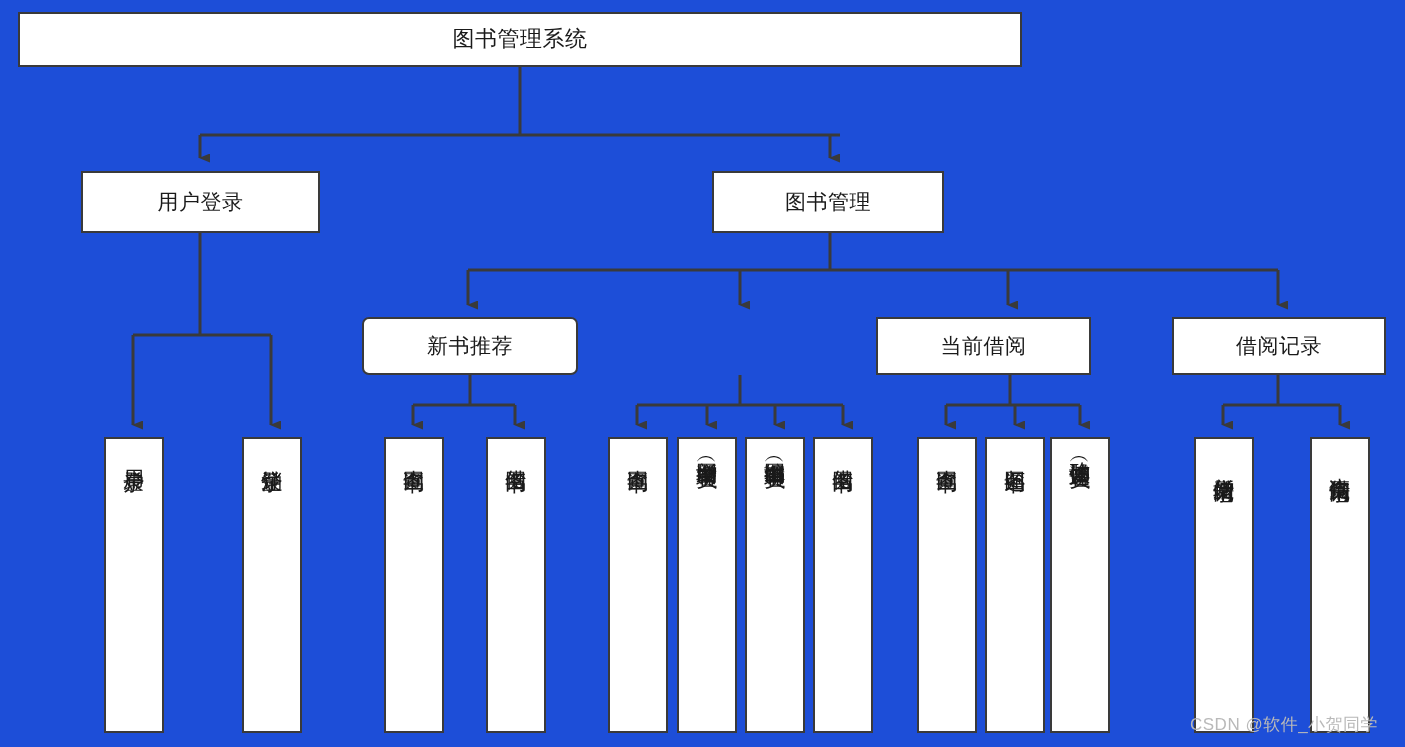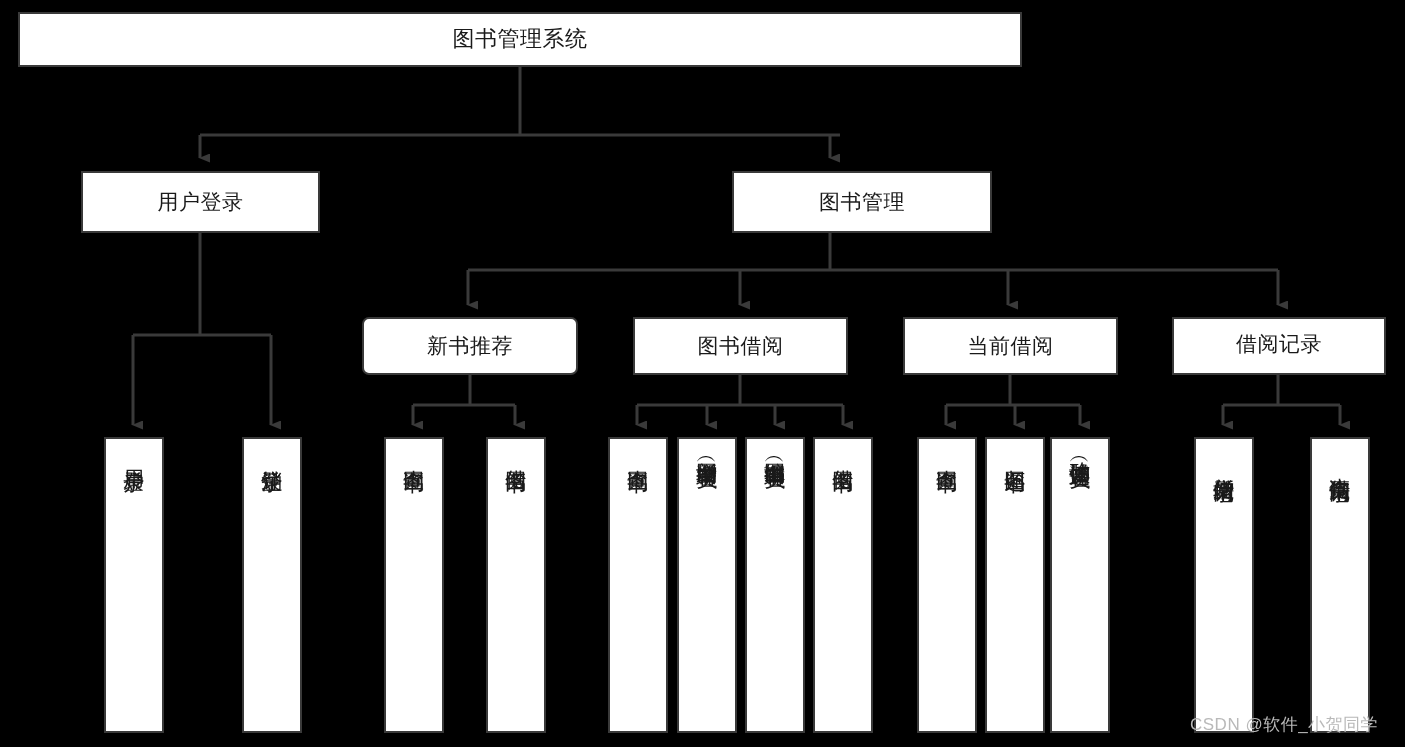--- a/index.html
+++ b/index.html
@@ -7,21 +7,21 @@
     padding: 0;
     background: #ffffff;
   }
   body {
     font-family: "Liberation Sans", "DejaVu Sans", sans-serif;
   }
   #canvas {
     position: relative;
     width: 1405px;
     height: 747px;
-    background: #000000;
+    background: #1d4ed8;
     overflow: hidden;
   }
   svg#wires {
     position: absolute;
     left: 0;
     top: 0;
     width: 1405px;
     height: 747px;
     pointer-events: none;
   }
@@ -119,37 +119,34 @@
   </svg>
 
   <div class="node horiz root" style="left:18px; top:12px; width:1004px; height:55px;">
     <span>图书管理系统</span>
   </div>
 
   <div class="node horiz" style="left:81px; top:171px; width:239px; height:62px;">
     <span>用户登录</span>
   </div>
 
-  <div class="node horiz" style="left:732px; top:171px; width:260px; height:62px;">
+  <div class="node horiz" style="left:712px; top:171px; width:232px; height:62px;">
     <span>图书管理</span>
   </div>
 
   <div class="node horiz" style="left:362px; top:317px; width:216px; height:58px;border-radius:7px;">
     <span>新书推荐</span>
   </div>
 
-  <div class="node horiz" style="left:633px; top:317px; width:215px; height:58px;">
-    <span>图书借阅</span>
-  </div>
-
-  <div class="node horiz" style="left:903px; top:317px; width:215px; height:58px;">
+
+  <div class="node horiz" style="left:876px; top:317px; width:215px; height:58px;">
     <span>当前借阅</span>
   </div>
 
-  <div class="node horiz" style="left:1172px; top:317px; width:214px; height:58px;font-family:Liberation Mono, monospace;">
+  <div class="node horiz" style="left:1172px; top:317px; width:214px; height:58px;">
     <span>借阅记录</span>
   </div>
 
   <div class="node vert" style="left:104px; top:437px; width:60px; height:296px;">
     <span>用户登录</span>
   </div>
 
   <div class="node vert" style="left:242px; top:437px; width:60px; height:296px;">
     <span>注销登录</span>
   </div>

